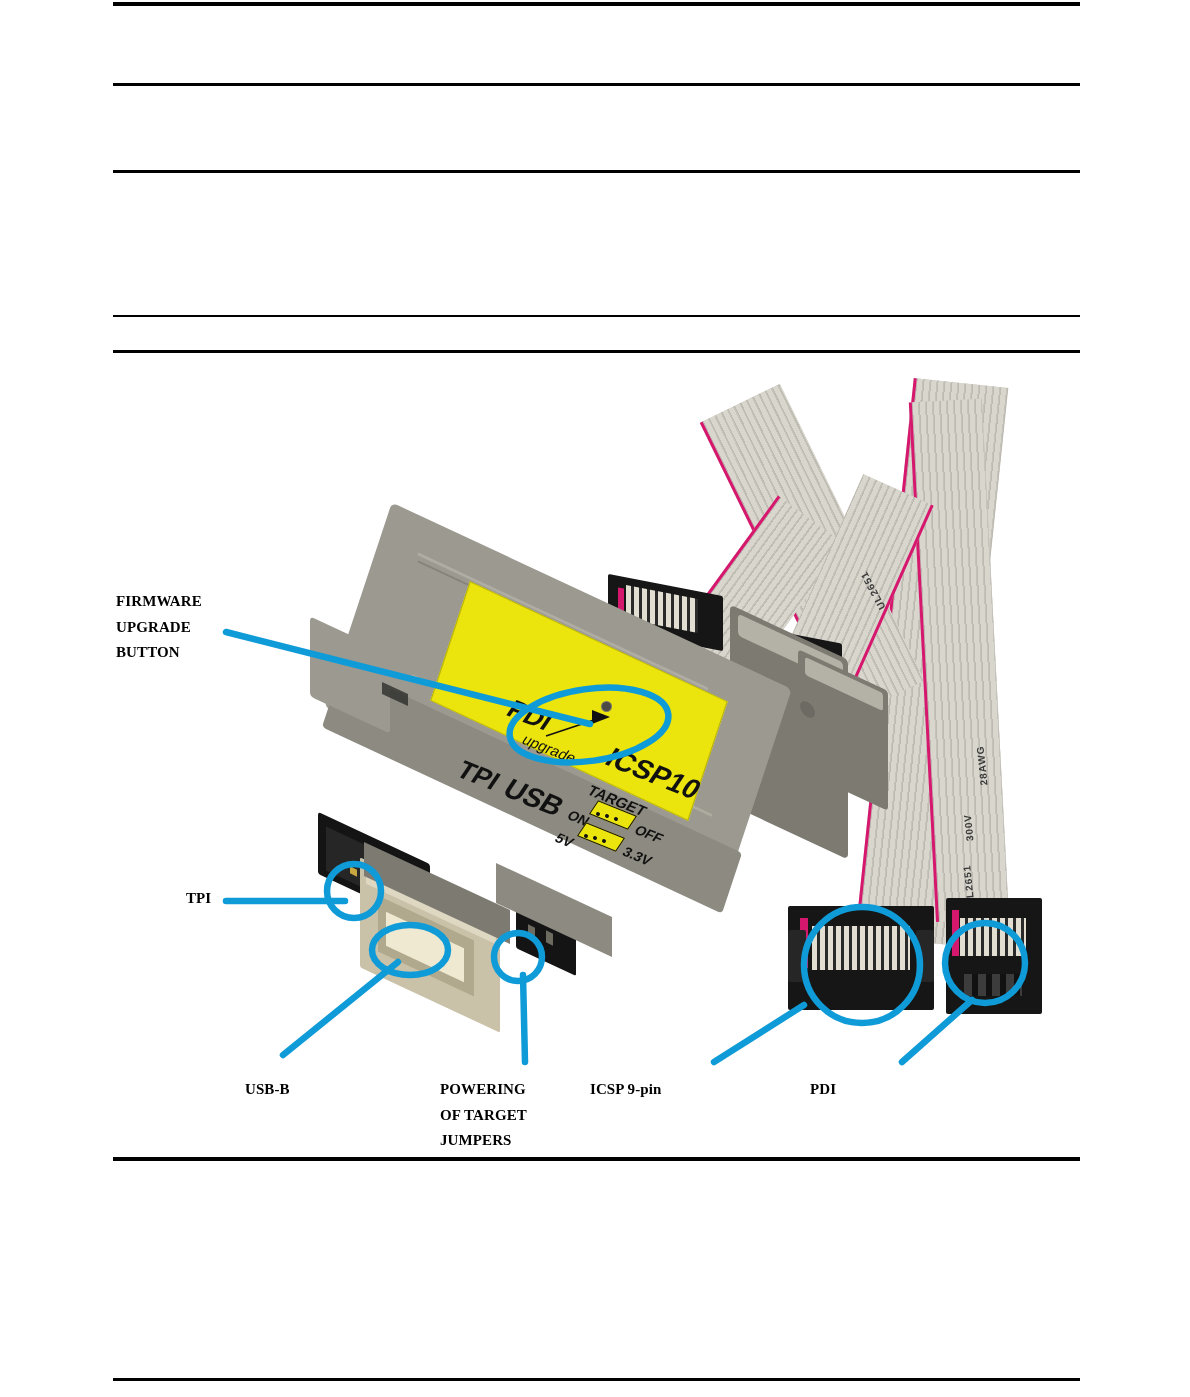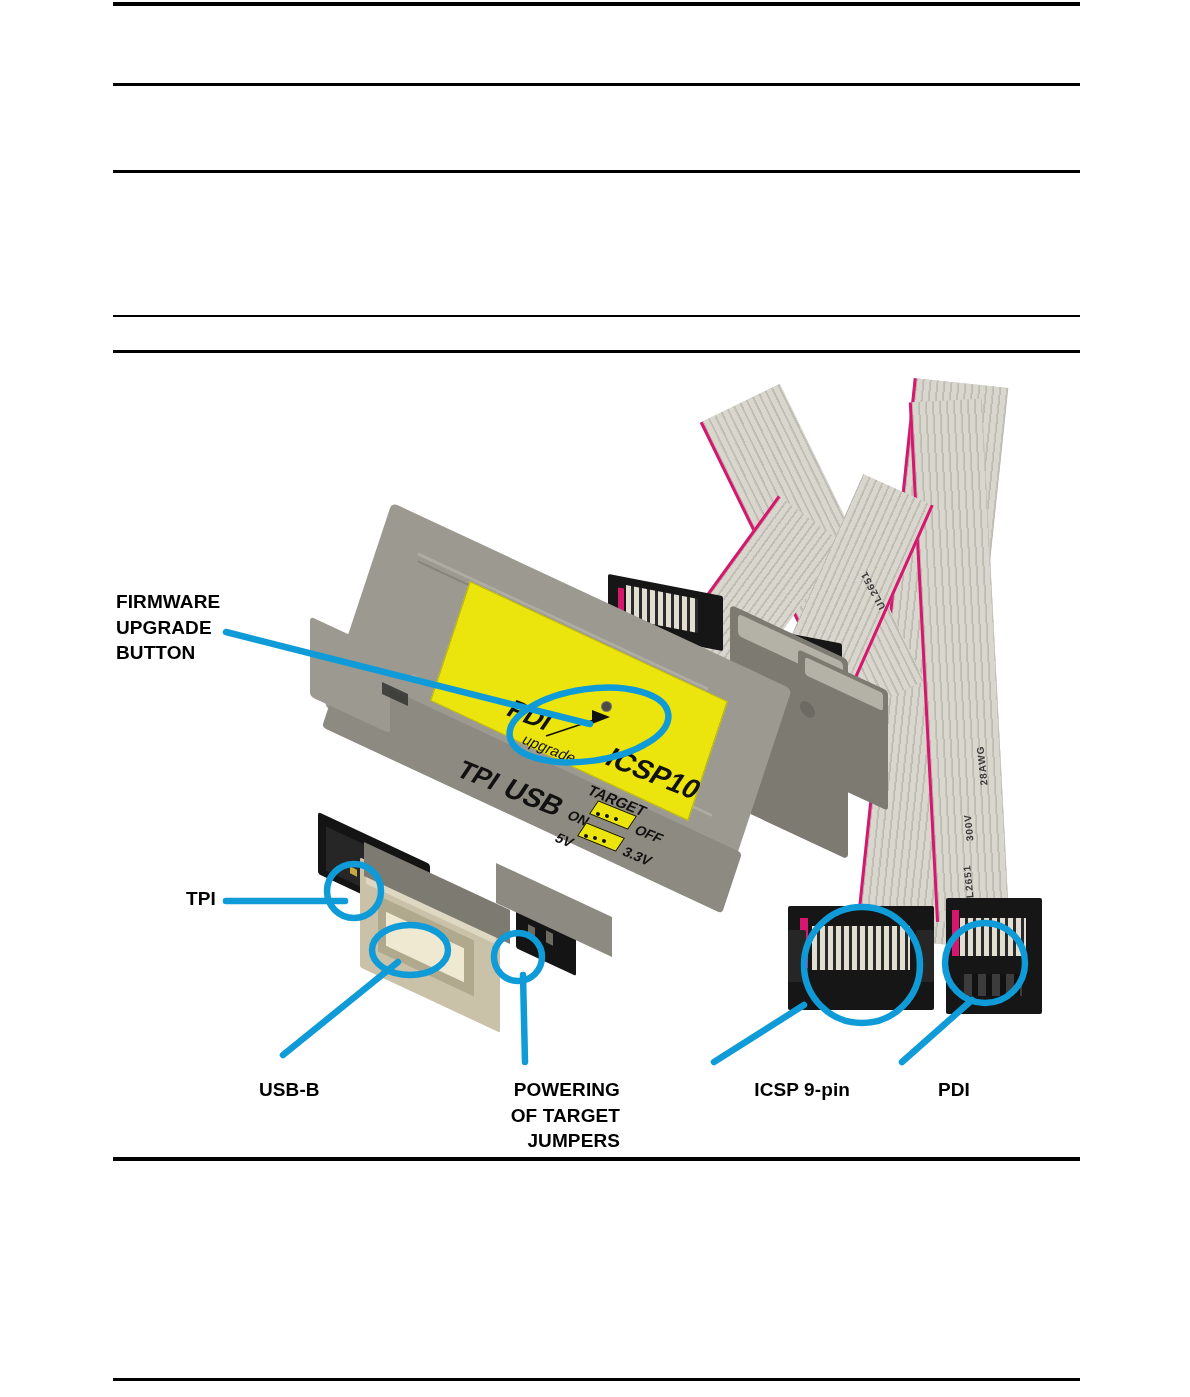--- a/index.html
+++ b/index.html
@@ -25,26 +25,27 @@
     left: 113px;
     width: 967px;
     background: #000000;
   }
 
   
   .label {
     position: absolute;
     color: #000000;
     font-weight: bold;
-    font-size: 19px;
+    font-size: 15px;
     line-height: 25.5px;
     letter-spacing: 0.1px;
     white-space: pre-line;
-  }
-  .label.center { text-align: right; }
+    font-family: Liberation Serif, serif;
+  }
+  .label.center { text-align: left; }
   .label.left   { text-align: left; }
 
   
   .anno {
     position: absolute;
     left: 0; top: 0;
     width: 1190px;
     height: 1397px;
     pointer-events: none;
   }
@@ -297,21 +298,21 @@
     <path d="M902 1062 L972 1000" stroke="#0f9bd7" stroke-width="6.5" fill="none" stroke-linecap="round"></path>
     <circle cx="985" cy="963" r="40" stroke="#0f9bd7" stroke-width="6.5" fill="none"></circle>
   </svg>
 
   <div class="label left" style="left:116px;top:589px;">FIRMWARE
 UPGRADE
 BUTTON</div>
 
   <div class="label left" style="left:186px;top:886px;">TPI</div>
 
-  <div class="label left" style="left:259px;top:1077px;">USB-B</div>
+  <div class="label left" style="left:245px;top:1077px;">USB-B</div>
 
   <div class="label center" style="left:440px;top:1077px;width:180px;">POWERING
 OF TARGET
 JUMPERS</div>
 
   <div class="label center" style="left:590px;top:1077px;width:260px;">ICSP 9-pin</div>
 
   <div class="label center" style="left:810px;top:1077px;width:160px;">PDI</div>
 
 </div>

